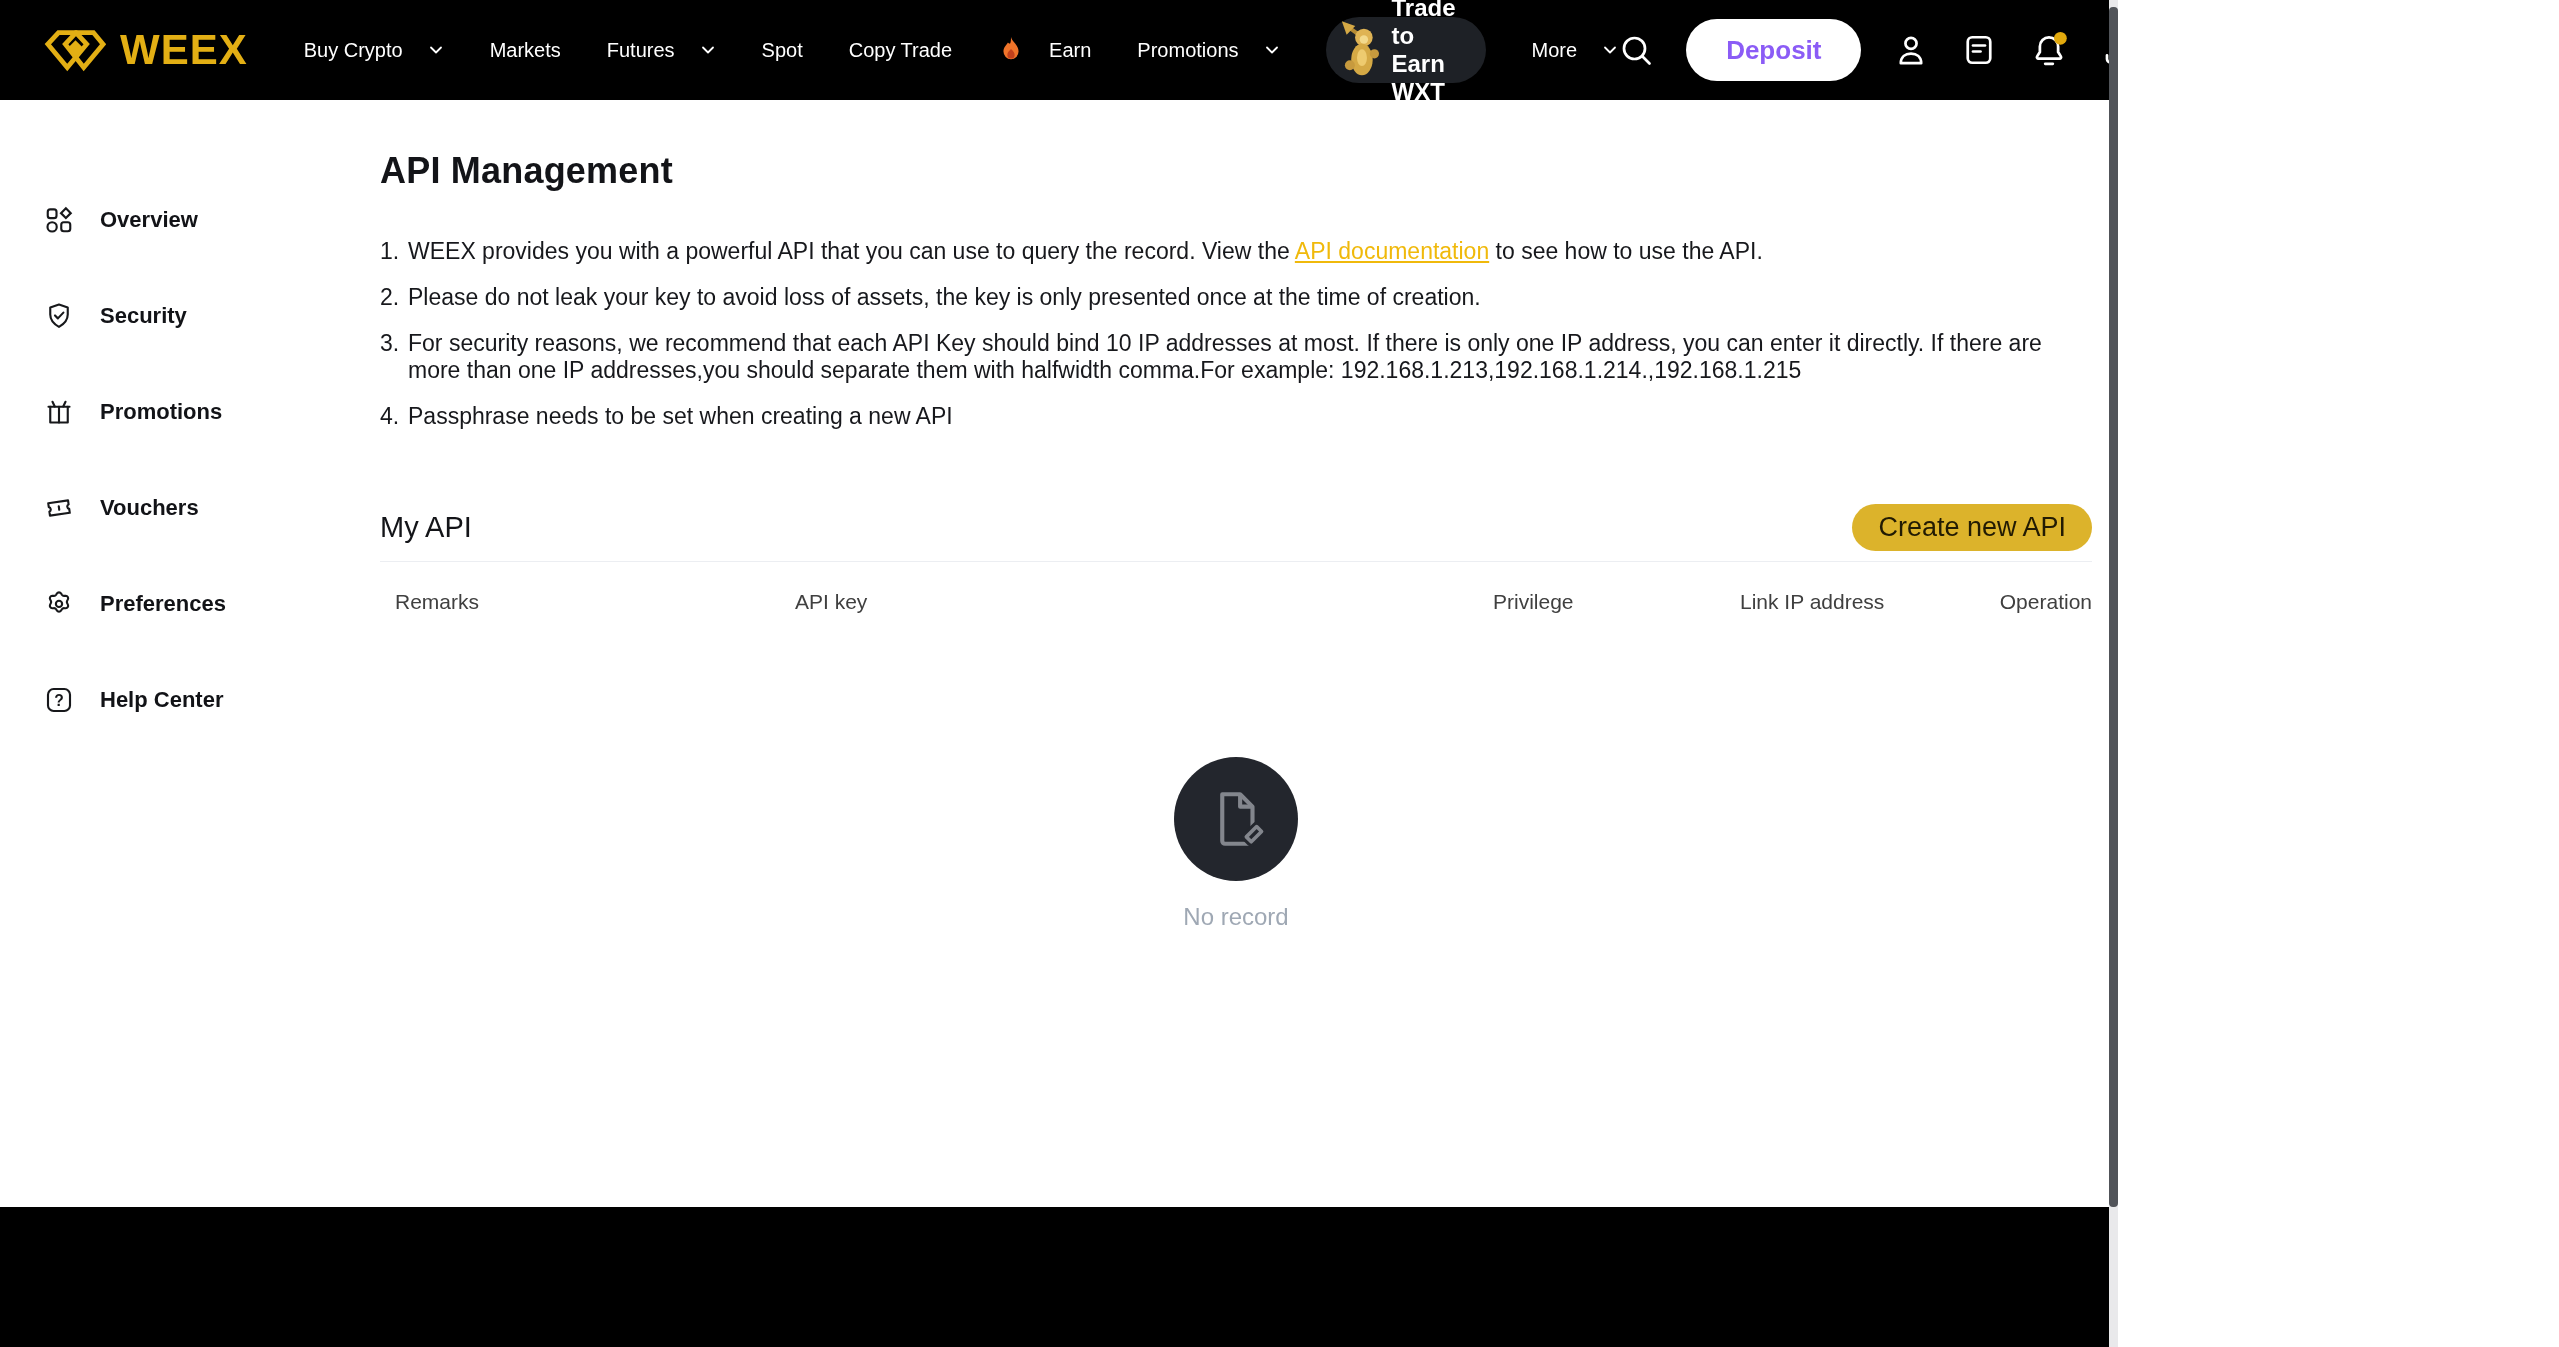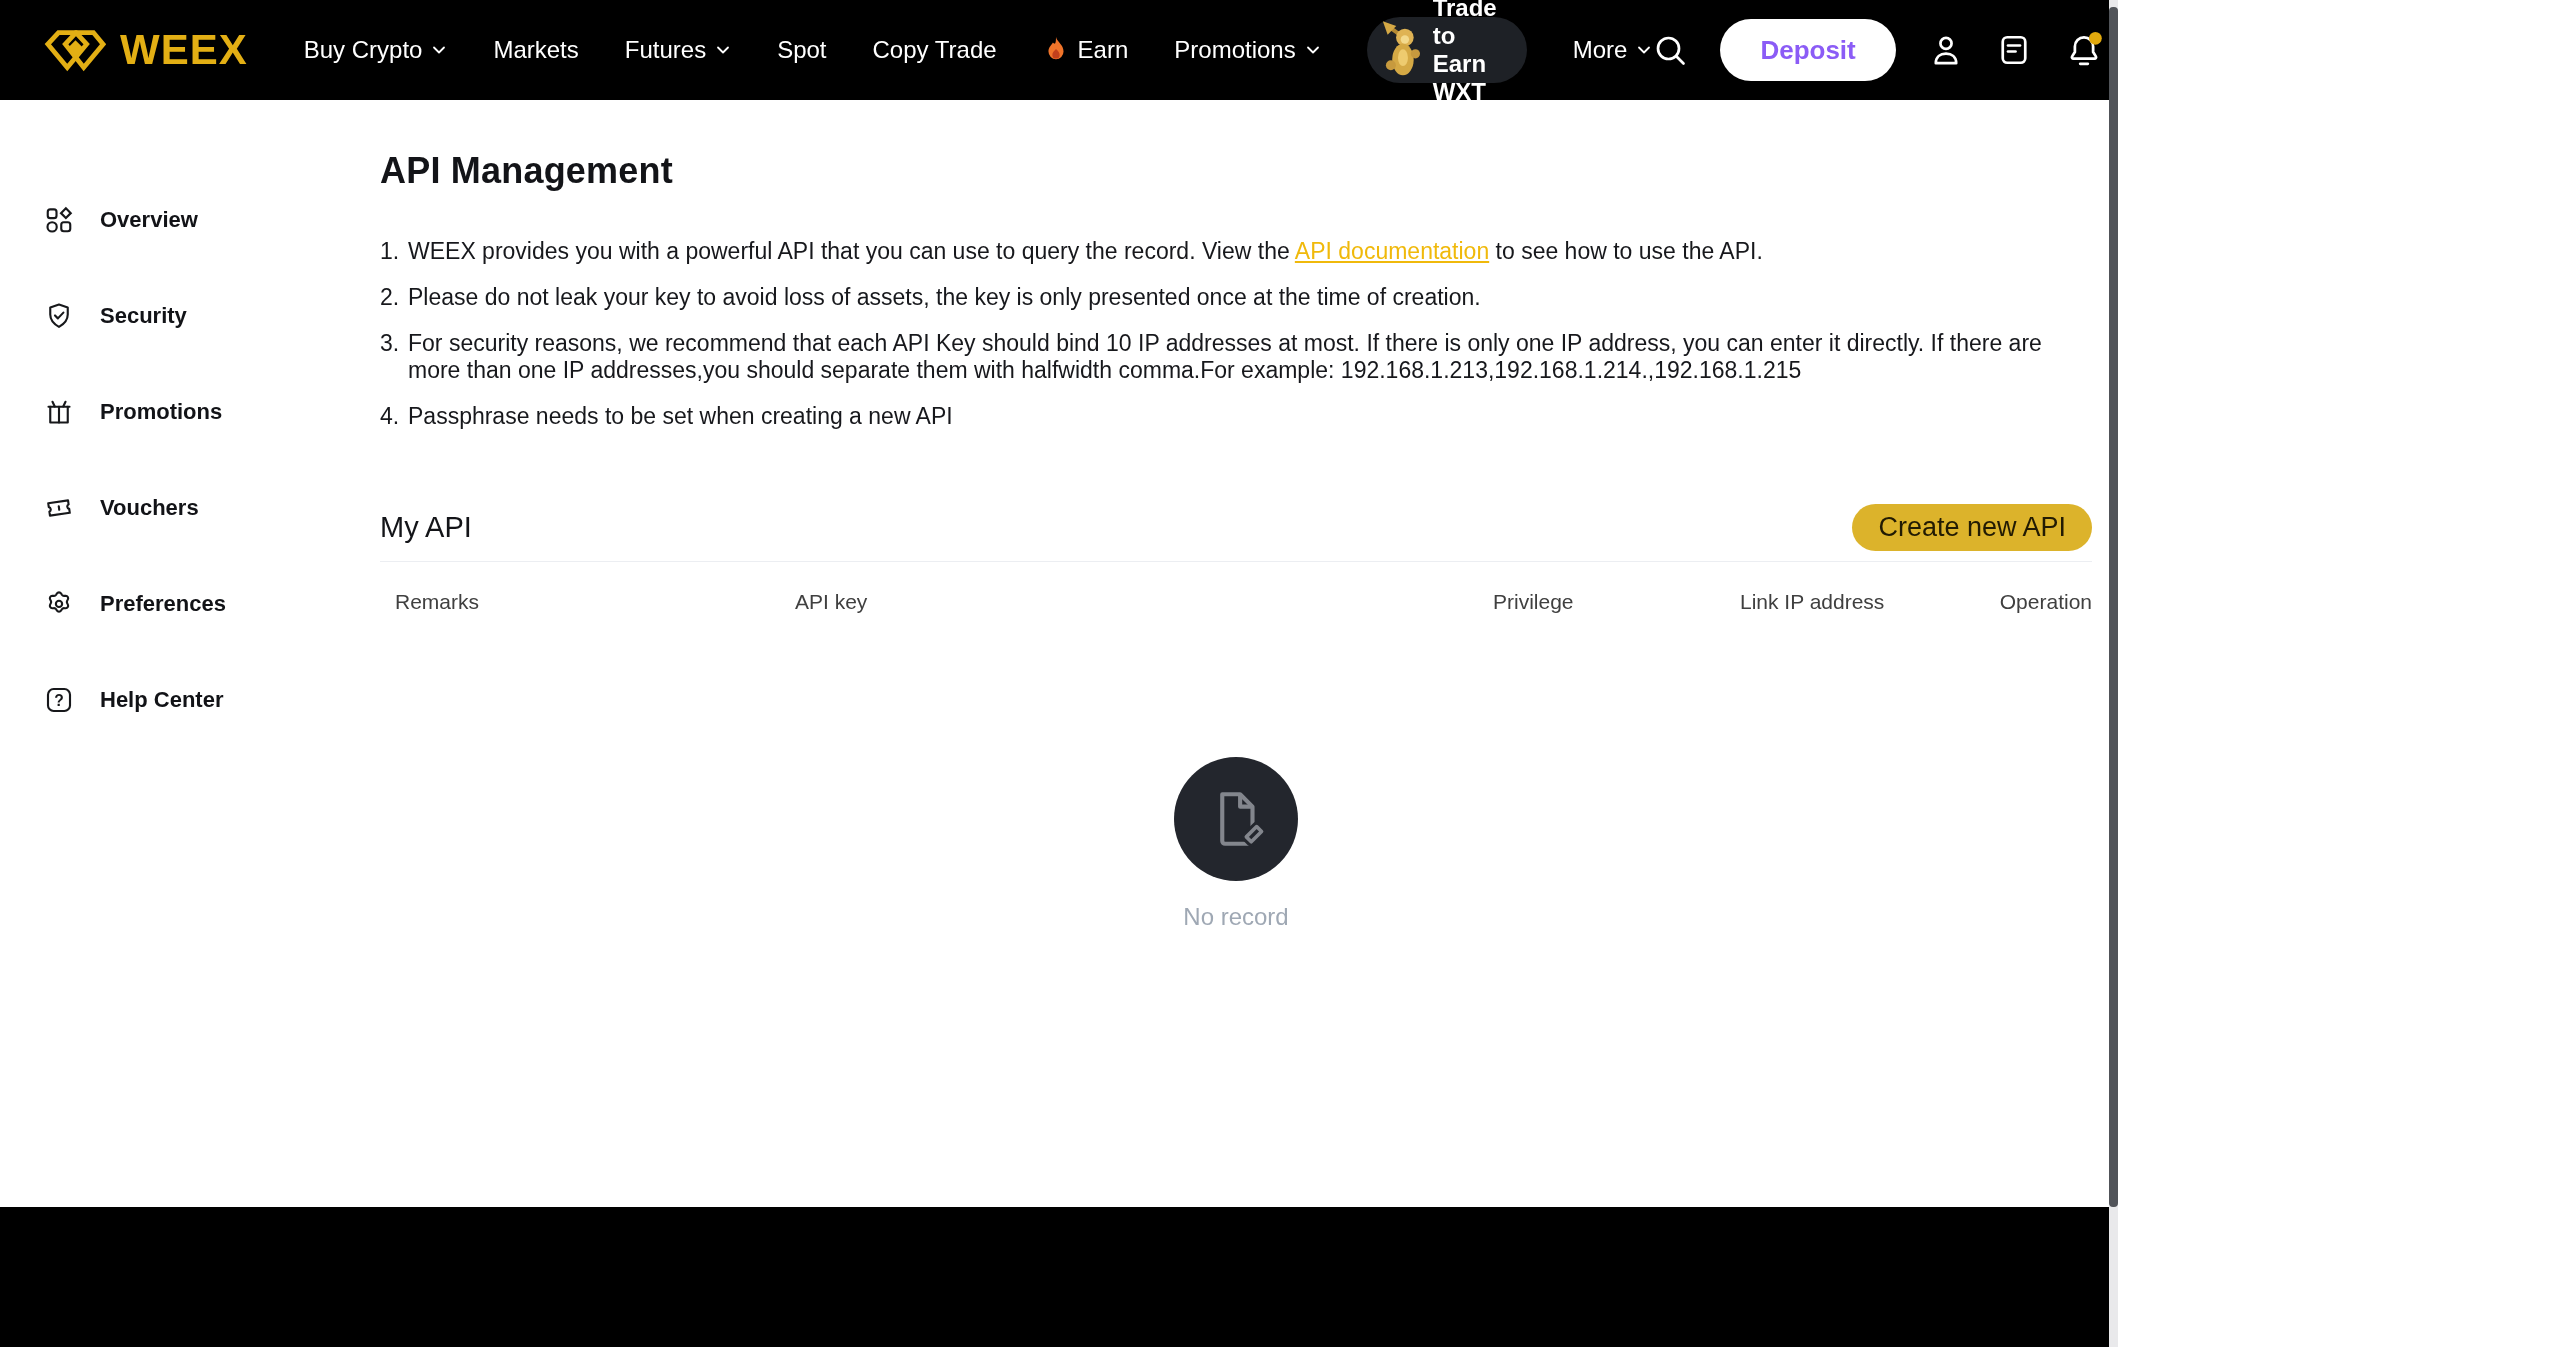--- a/index.html
+++ b/index.html
@@ -9,21 +9,21 @@
     font-family:"Liberation Sans", sans-serif; background:#fff;
   }
   
   .navbar {
     height:100px; background:#000; display:flex; align-items:center;
     padding:0 40px 0 44px; position:relative; z-index:3;
   }
   .brand { display:flex; align-items:center; gap:14px; margin-right:56px; cursor:pointer; }
   .brand-name { color:#E3AF14; font-size:42px; font-weight:700; letter-spacing:1px; }
   .nav-links { display:flex; align-items:center; gap:46px; }
-  .nav-item { display:flex; align-items:center; gap:9px; color:#fff; font-size:24px; font-weight:500; cursor:pointer; white-space:nowrap; }
+  .nav-item { display:flex; align-items:center; gap:25px; color:#fff; font-size:20px; font-weight:500; cursor:pointer; white-space:nowrap; }
   .promo-pill {
     display:flex; align-items:center; gap:8px; background:#1E2126; border-radius:38px;
     height:66px; padding:0 30px 0 12px; color:#fff; font-size:24px; font-weight:700; cursor:pointer;
   }
   .nav-right { margin-left:auto; display:flex; align-items:center; gap:32px; }
   .deposit-btn {
     background:#fff; color:#8b5cf6; border:none; height:62px; border-radius:32px;
     padding:0 40px; font-size:26px; font-weight:600; font-family:inherit; cursor:pointer;
   }
   .icon-btn { display:flex; align-items:center; justify-content:center; cursor:pointer; position:relative; }

